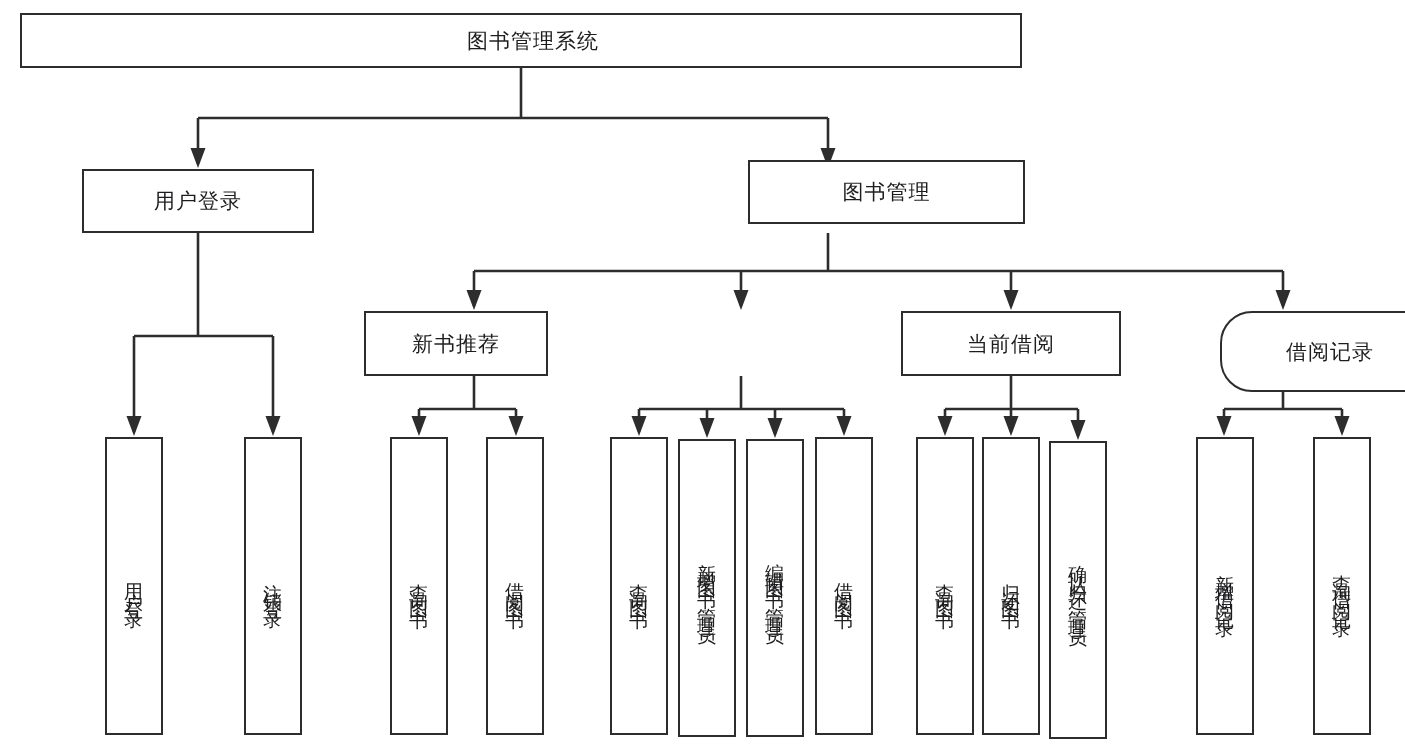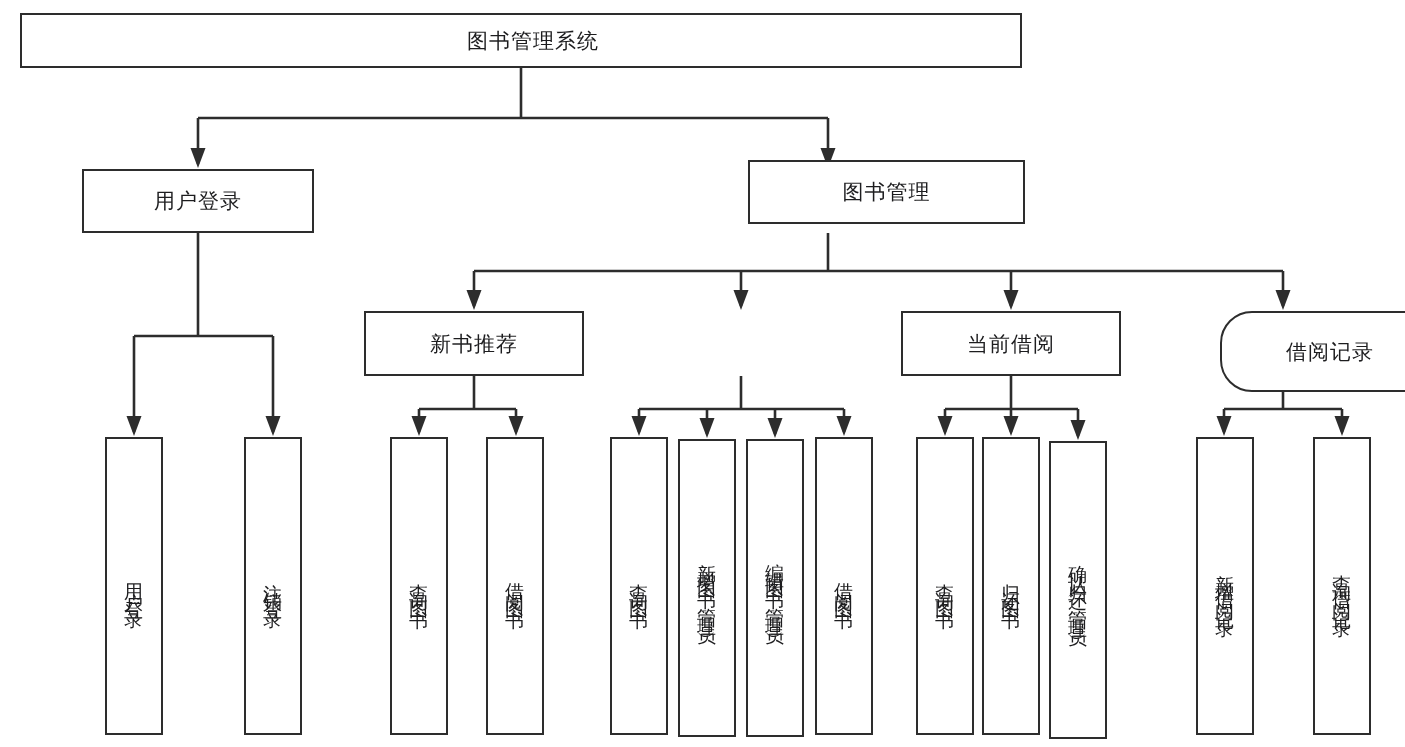--- a/index.html
+++ b/index.html
@@ -115,21 +115,21 @@
     <span>图书管理系统</span>
   </div>
 
   <div class="node branch" style="left:82px;top:169px;width:232px;height:64px;">
     <span>用户登录</span>
   </div>
   <div class="node branch" style="left:712px;top:160px;width:277px;height:64px;margin-left:36px;">
     <span>图书管理</span>
   </div>
 
-  <div class="node group" style="left:364px;top:311px;width:220px;height:65px;">
+  <div class="node group" style="left:364px;top:311px;width:184px;height:65px;">
     <span>新书推荐</span>
   </div>
   <div class="node group" style="left:901px;top:311px;width:220px;height:65px;">
     <span>当前借阅</span>
   </div>
   <div class="node group" style="left:1220px;top:311px;width:220px;height:81px;border-radius:32px;">
     <span>借阅记录</span>
   </div>
 
   <div class="node leaf" style="left:105px;top:437px;width:58px;height:298px;">

